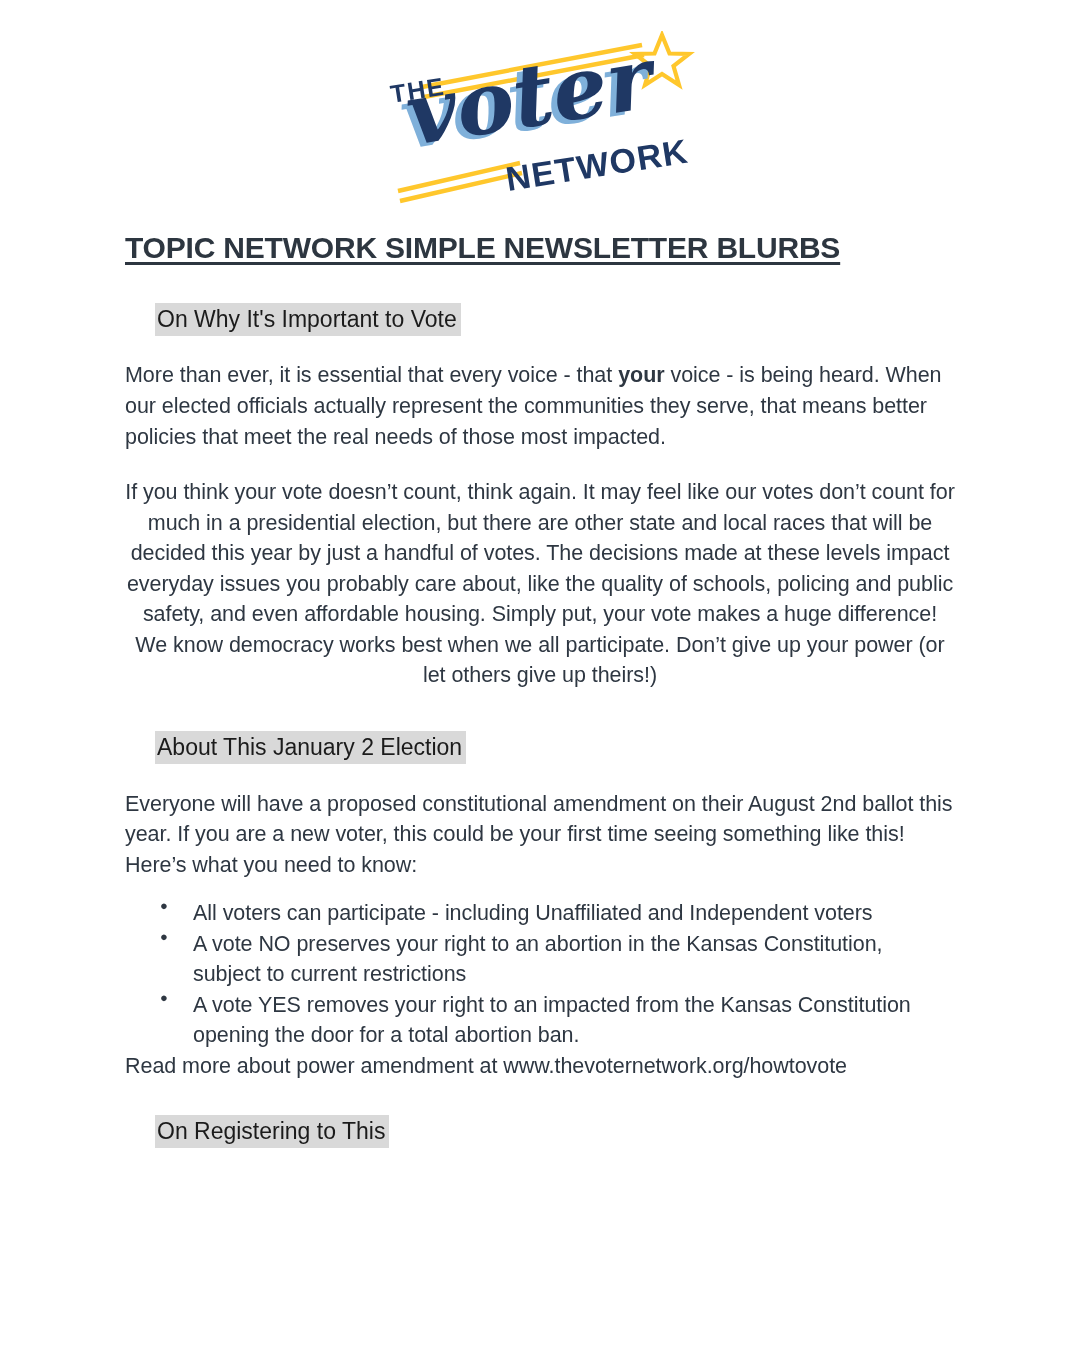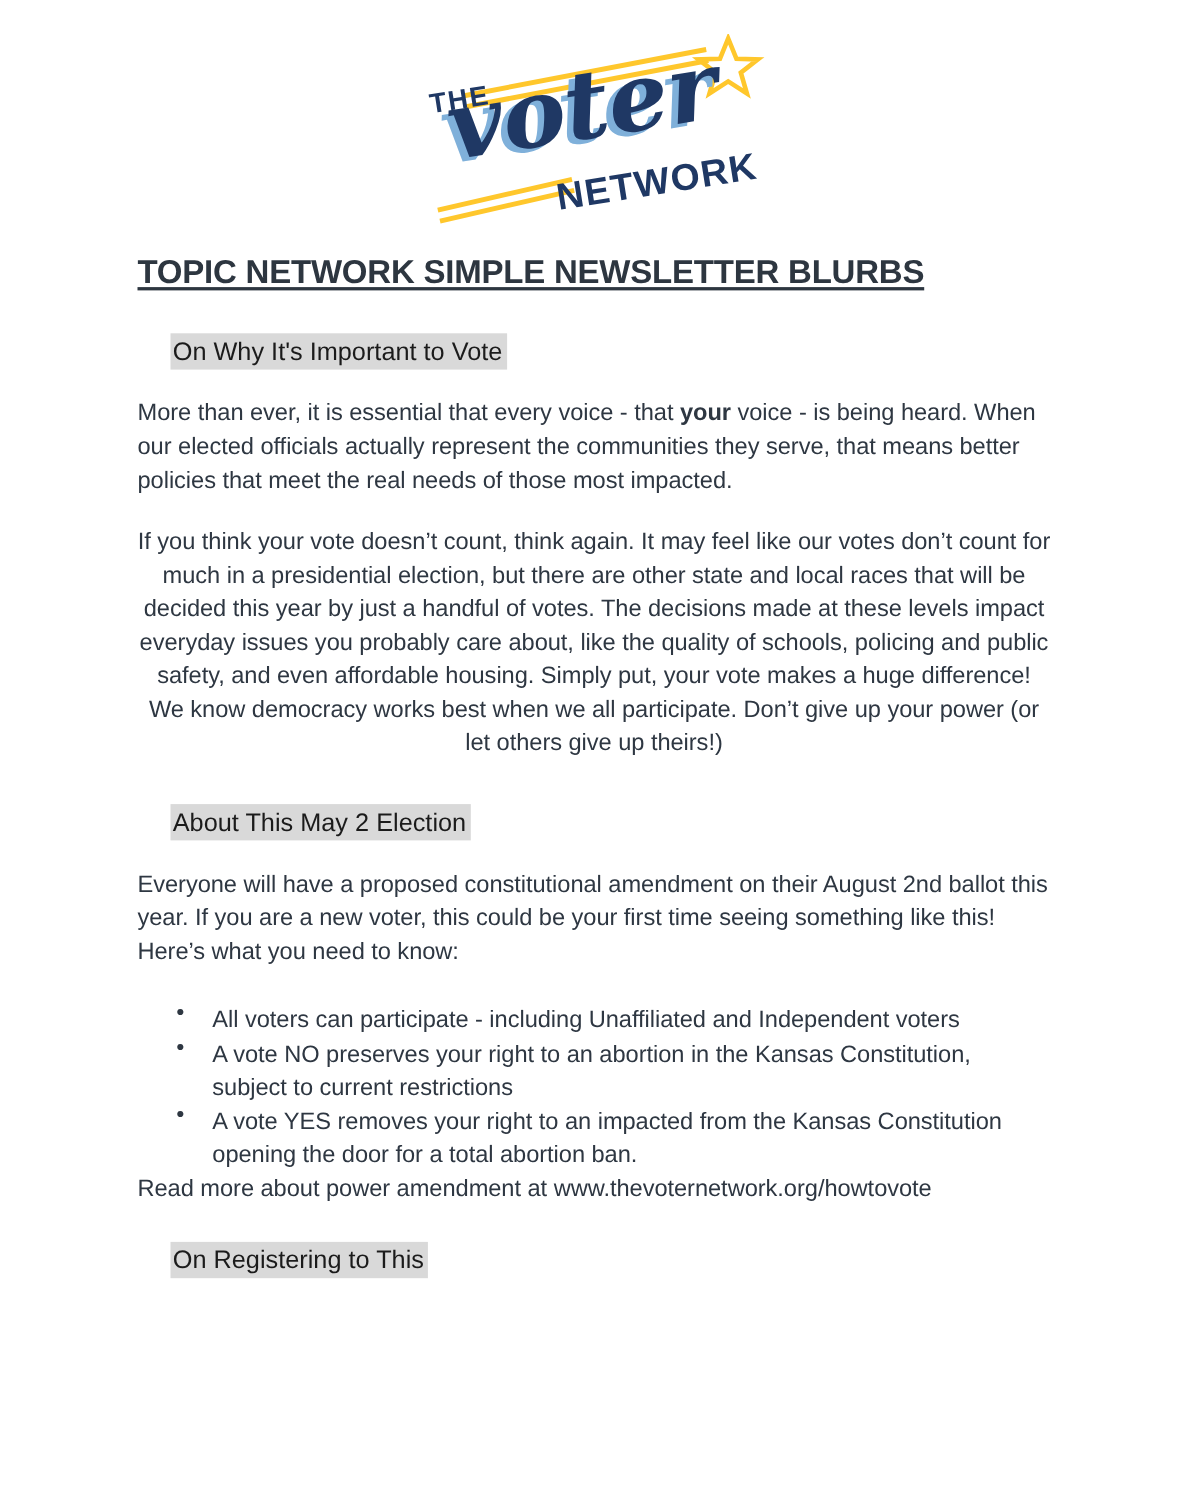--- a/index.html
+++ b/index.html
@@ -80,21 +80,21 @@
     color: #2e3742;
     margin: 0;
     letter-spacing: -0.05px;
   }
   p.body.pgap { margin-top: 25px; text-align: center; }
   .after-heading { margin-top: 26px !important; }
 
   b { font-weight: bold; }
 
   ul.bullets {
-    margin: 32px 0 0 0;
+    margin: 18px 0 0 0;
     padding: 0 0 0 0;
     list-style: none;
   }
   ul.bullets li {
     font-size: 21.5px;
     line-height: 1.42;
     color: #2e3742;
     position: relative;
     padding-left: 68px;
     margin: 0 0 0 0;
@@ -159,21 +159,21 @@
     <div class="section-heading"><span class="hl">On Why It's Important to Vote</span></div>
 
     <p class="body after-heading"><span>More than ever, it is essential that every voice -  that </span><b>your</b><span> voice - is being heard. When our elected officials actually represent the communities they serve, that means better policies that meet the real needs of those most impacted.</span></p>
 
     <p class="body pgap">If you think your vote doesn’t count, think again. It may feel like our votes don’t count for much in a presidential election, but there are other state and local races that will be decided this year by just a handful of votes. The decisions made at these levels impact everyday issues you probably care about, like the quality of schools, policing and public safety, and even affordable housing. Simply put, your vote makes a huge difference! We know democracy works best when we all participate. Don’t give up your power (or let others give up theirs!)</p>
   </div>
 
   <div class="sec-gap-2"></div>
 
   <div>
-    <div class="section-heading"><span class="hl">About This May 2 Election</span></div>
+    <div class="section-heading"><span class="hl">About This January 2 Election</span></div>
 
     <p class="body after-heading">Everyone will have a proposed constitutional amendment on their August 2nd ballot this year. If you are a new voter, this could be your first time seeing something like this! Here’s what you need to know:</p>
 
     <ul class="bullets">
       <li>All voters can participate - including Unaffiliated and Independent voters</li>
       <li>A vote NO preserves your right to an abortion in the Kansas Constitution, subject to current restrictions</li>
       <li>A vote YES removes your right to an impacted from the Kansas Constitution opening the door for a total abortion ban.</li>
     </ul>
 
     <p class="body readmore">Read more about power amendment at www.thevoternetwork.org/howtovote</p>

